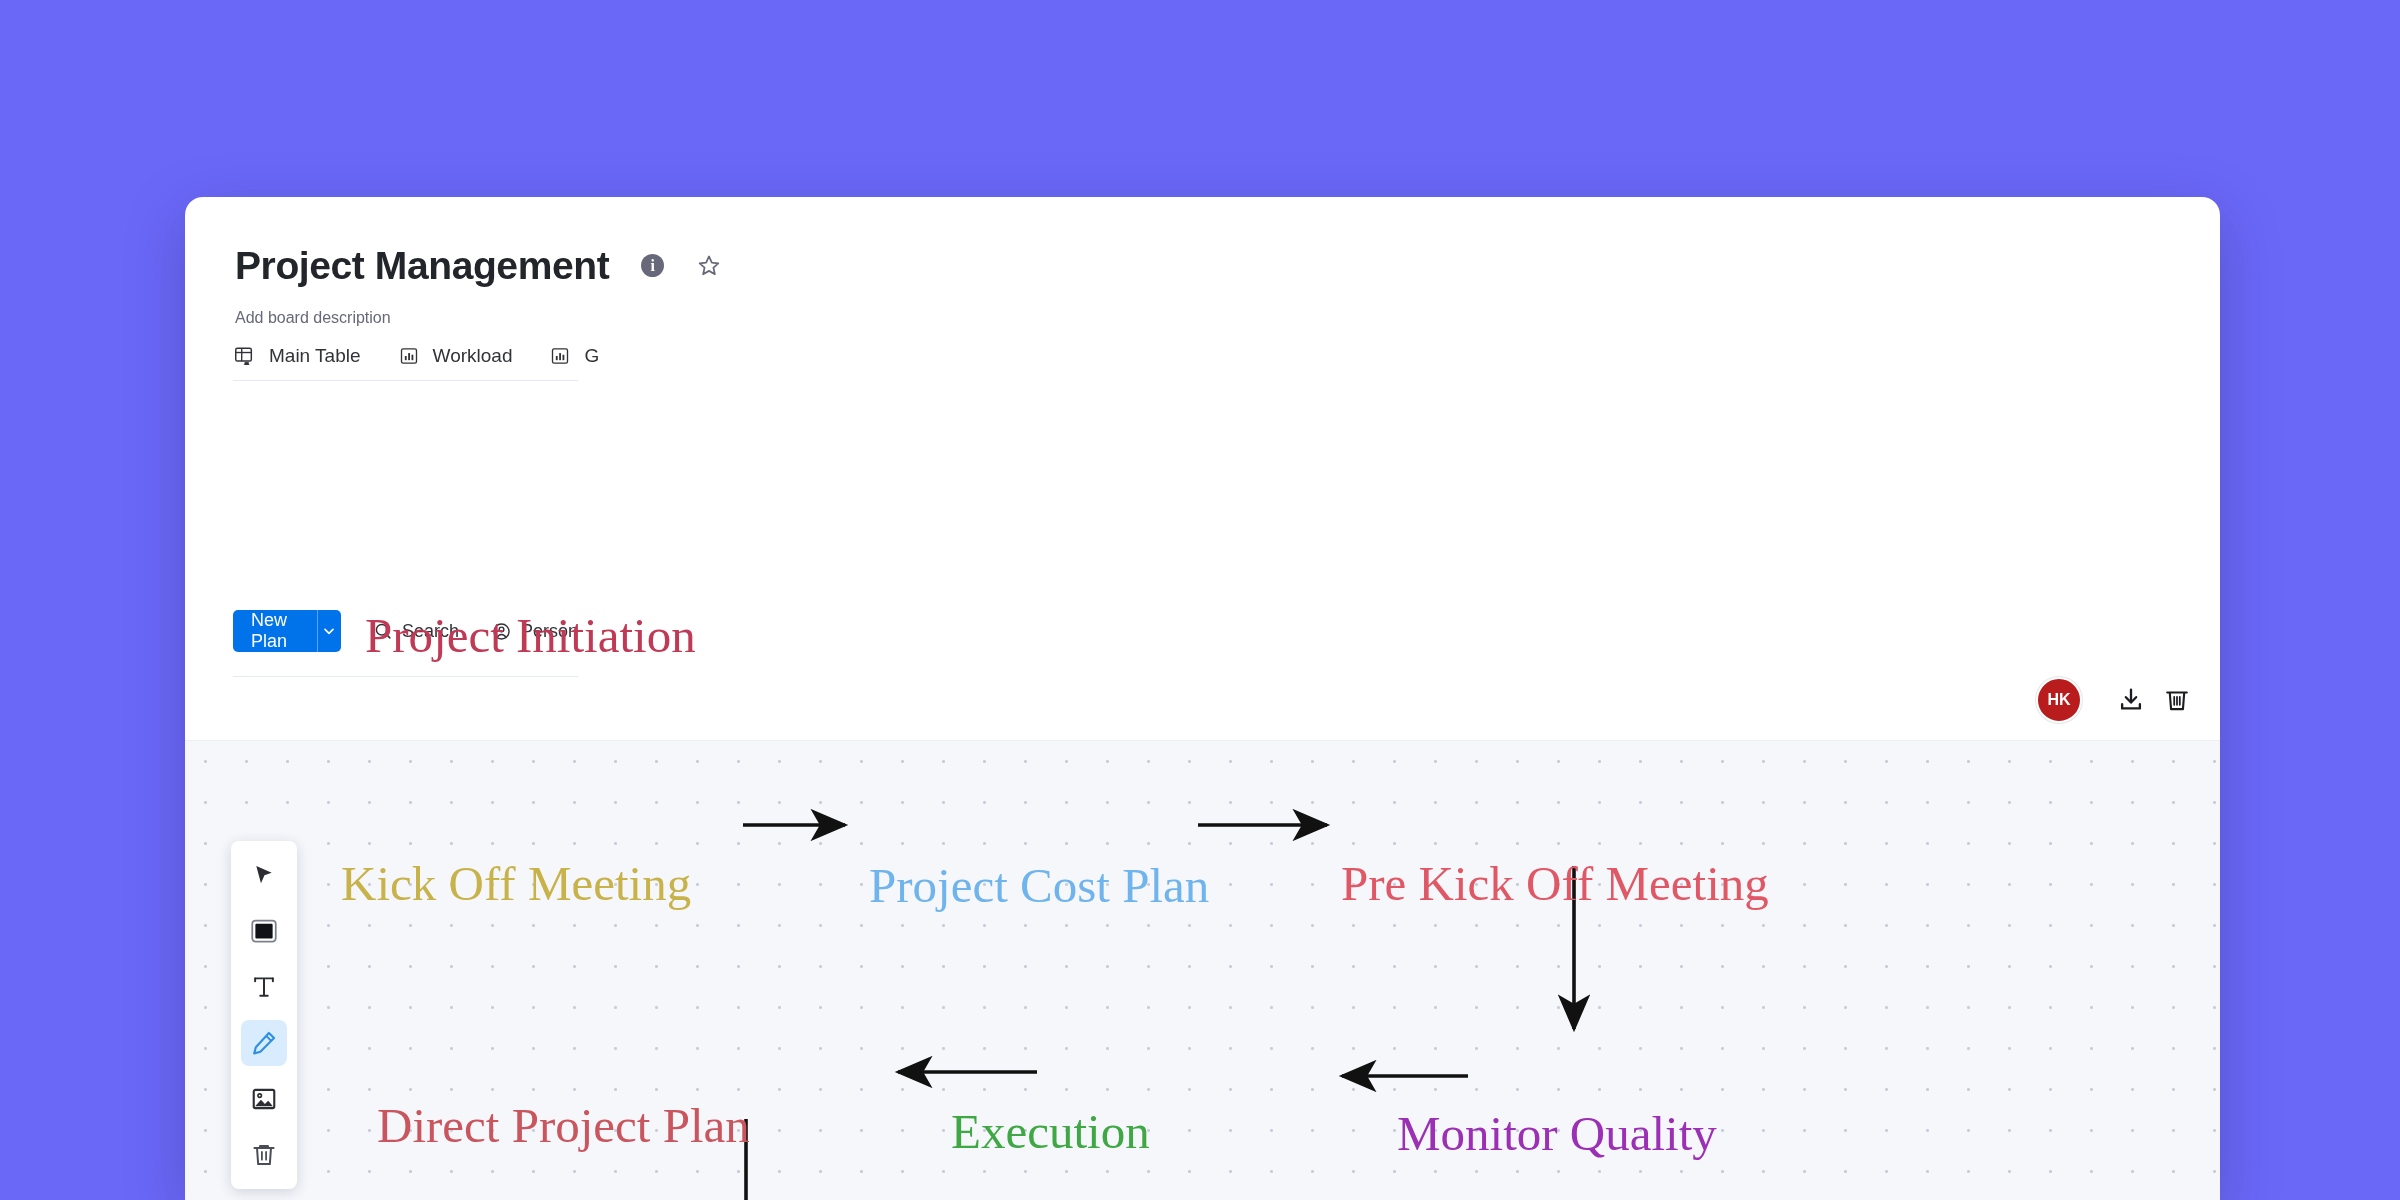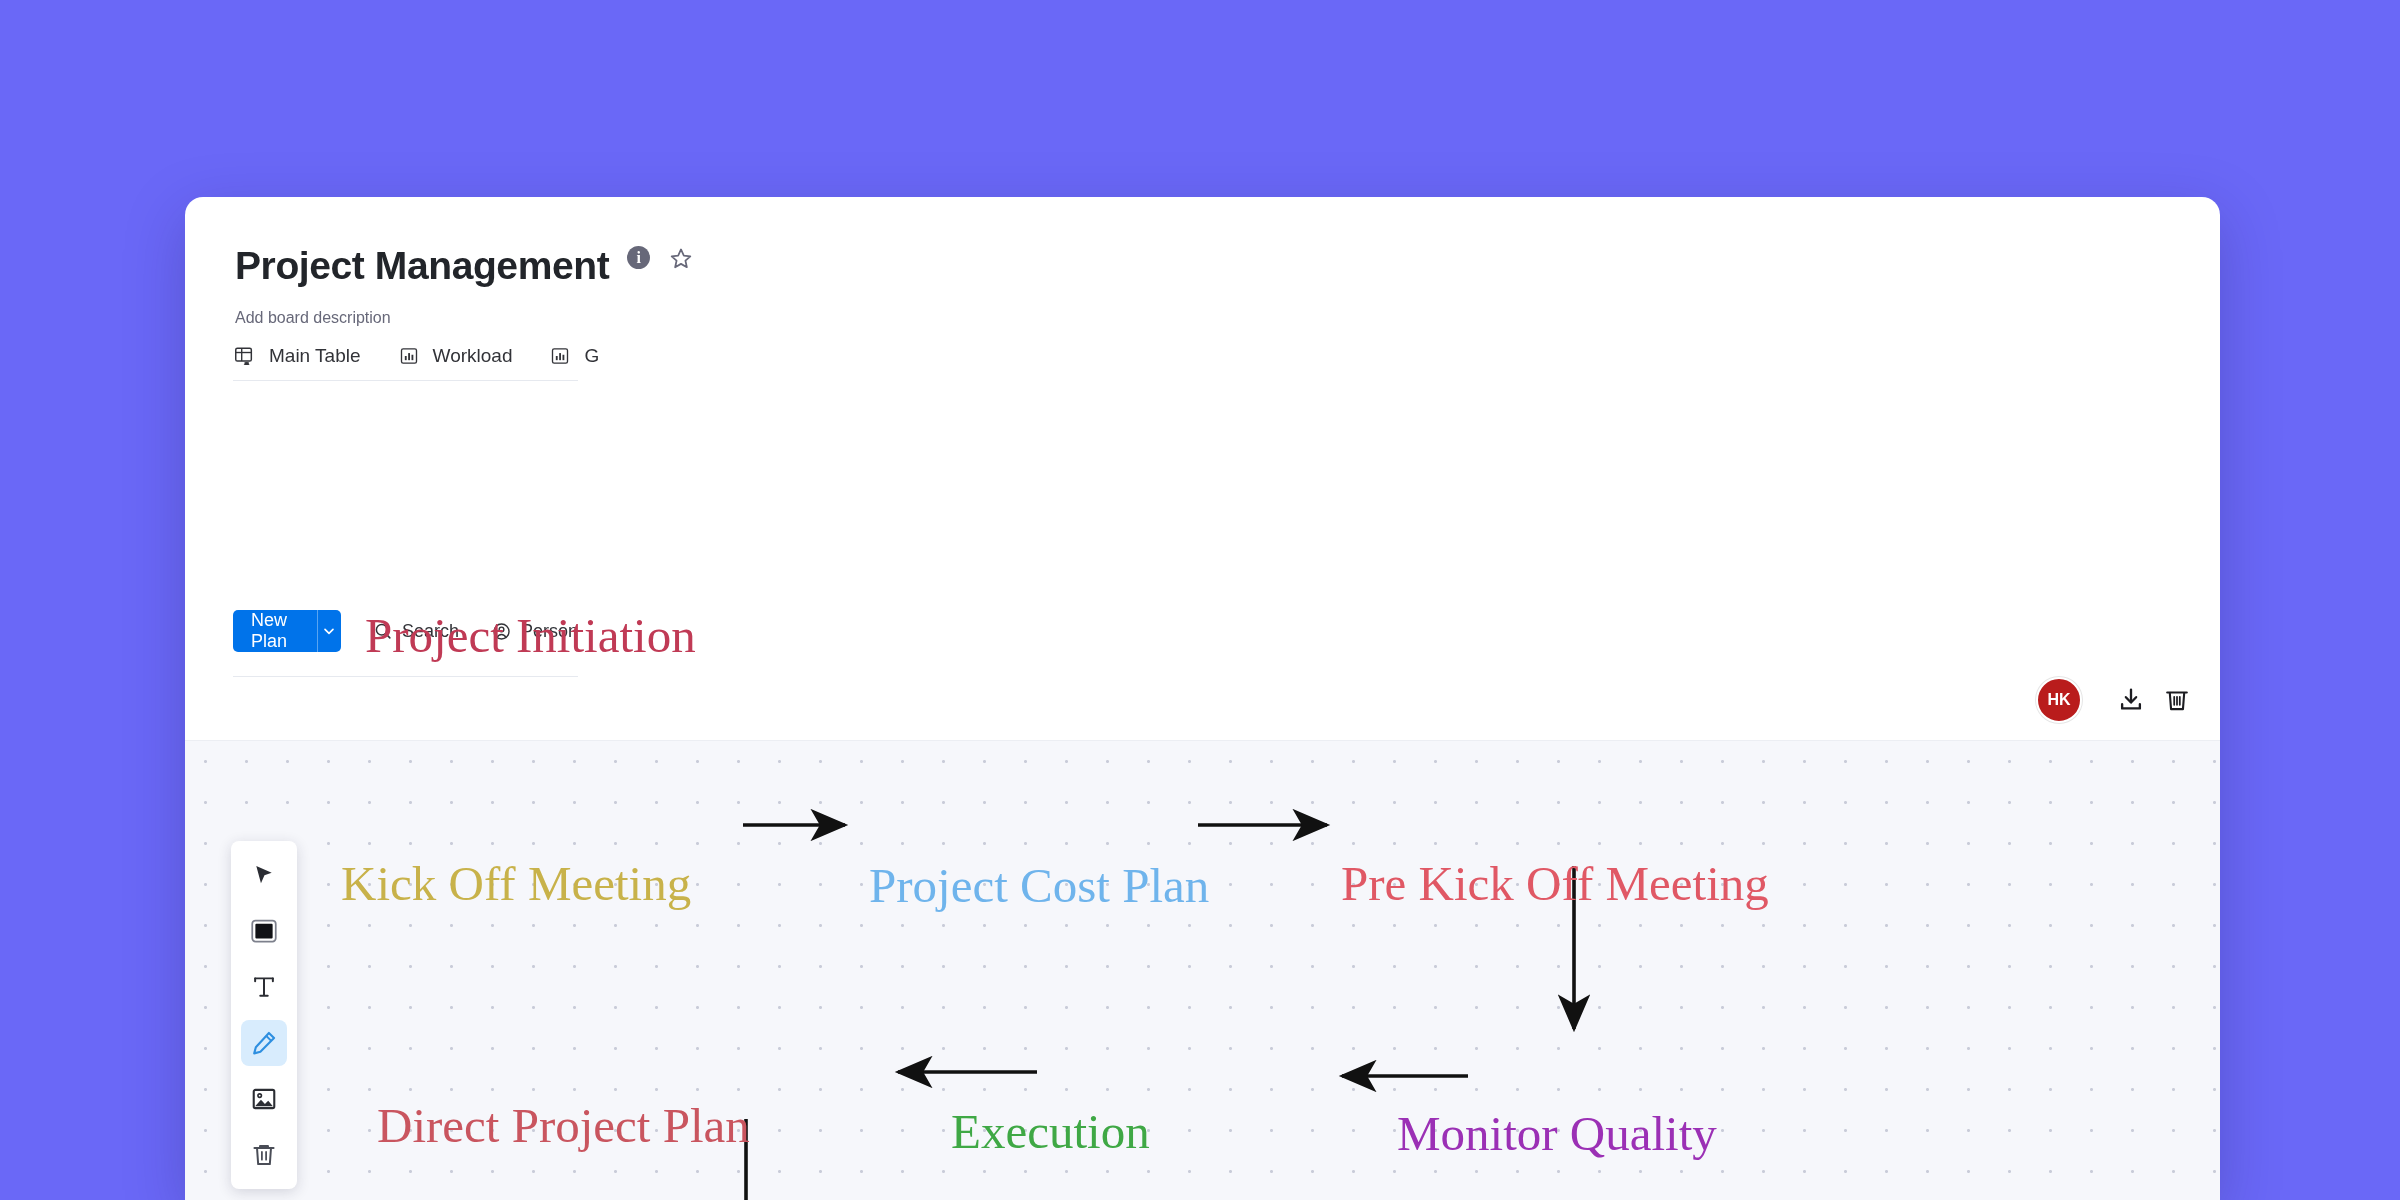--- a/index.html
+++ b/index.html
@@ -20,21 +20,21 @@
     border-radius:18px 18px 0 0;
     overflow:hidden;
     box-shadow:0 18px 60px rgba(30,25,90,.25);
   }
 
   
   #board-header{position:absolute;left:0;top:0;width:100%;}
 
   .title-row{
     position:absolute;left:50px;top:49px;
-    display:flex;align-items:flex-start;gap:18px;
+    display:flex;align-items:center;gap:32px;
   }
   #board-title{
     font-size:39px;font-weight:700;color:#22252a;
     letter-spacing:-.4px;line-height:1;
     font-family:"Liberation Sans", sans-serif;
   }
   .info-icon{
     width:23px;height:23px;border-radius:50%;
     background:#676879;color:#fff;
     display:flex;align-items:center;justify-content:center;

